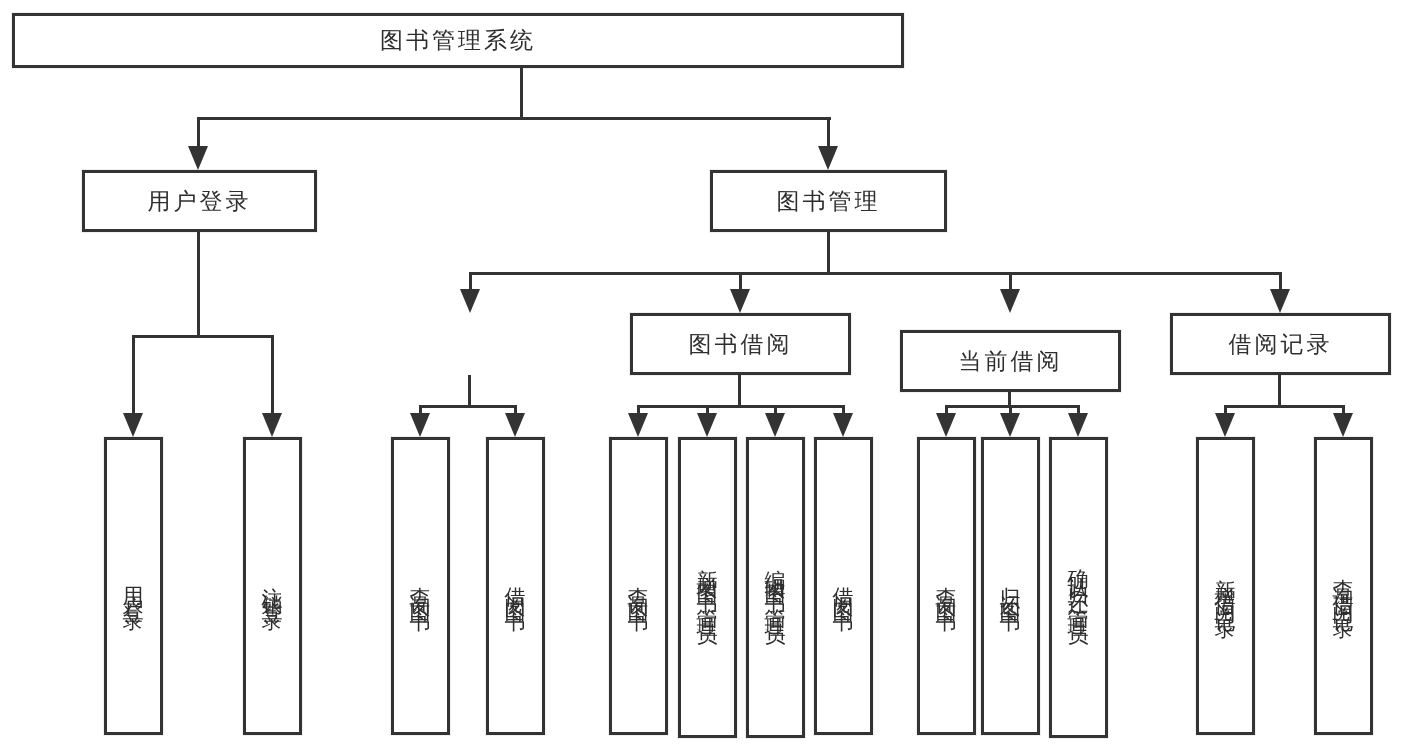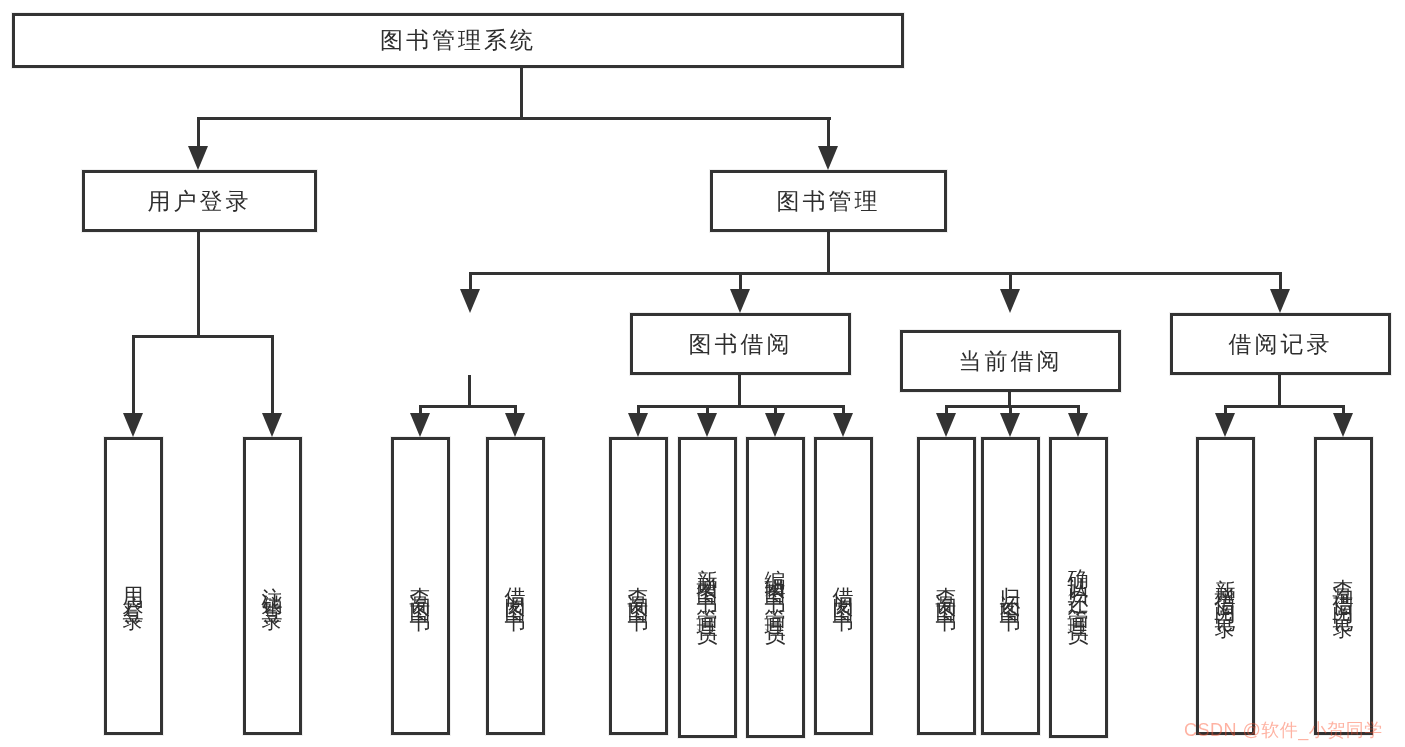--- a/index.html
+++ b/index.html
@@ -189,14 +189,13 @@
   <div class="bx vx" style="left:1049px;top:437px;width:59px;height:301px;">
     <span>确认归还（管理员）</span>
   </div>
   <div class="bx vx" style="left:1196px;top:437px;width:59px;height:298px;">
     <span>新增借阅记录</span>
   </div>
   <div class="bx vx" style="left:1314px;top:437px;width:59px;height:298px;">
     <span>查询借阅记录</span>
   </div>
 
-  <div class="wm">CSDN @软件_小贺同学</div>
 </div>
 
 </body></html>

